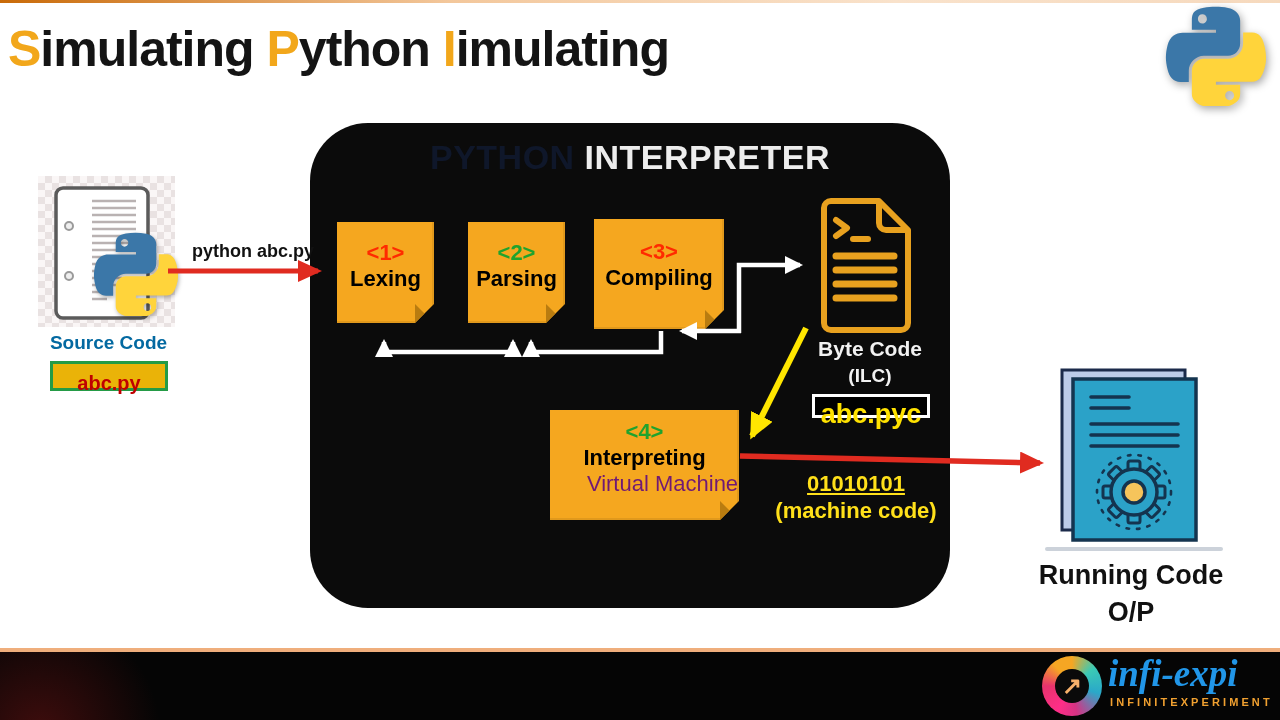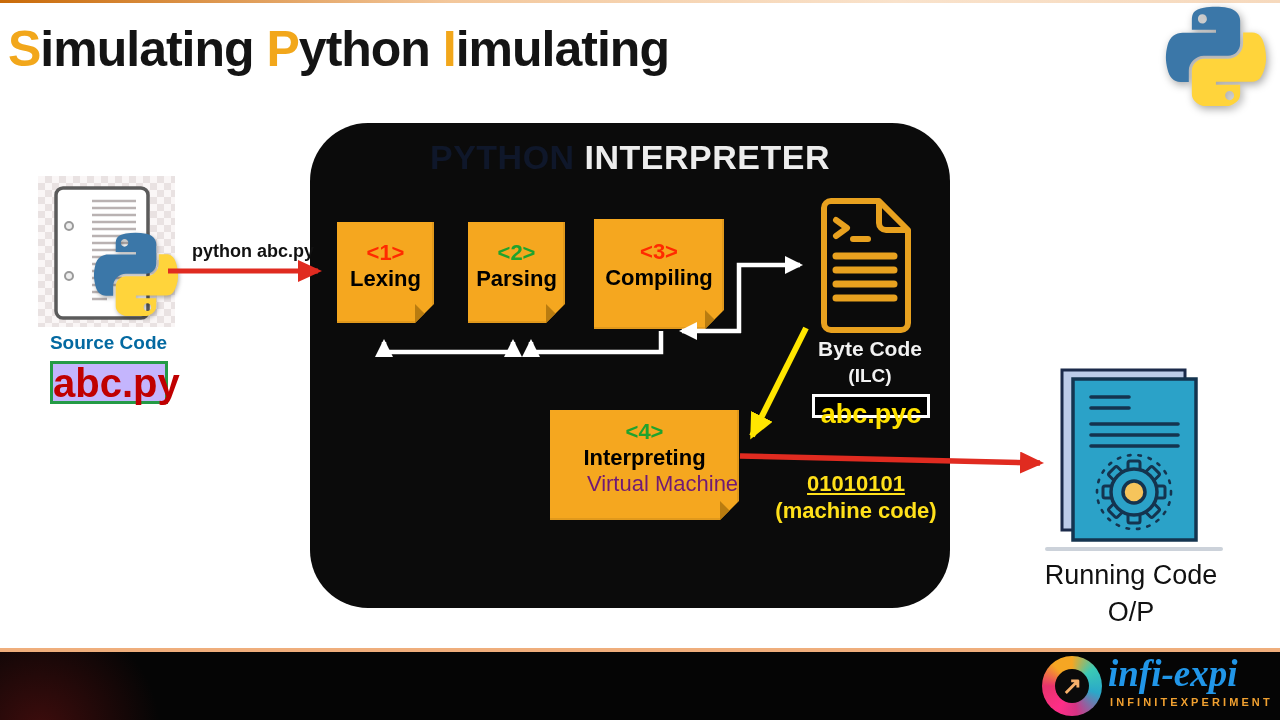--- a/index.html
+++ b/index.html
@@ -59,29 +59,29 @@
 
   
   .src-icon-wrap { left:38px; top:176px; width:137px; height:151px;
       background-color:#faf6f6;
       background-image:linear-gradient(45deg,#e9e2e2 25%,transparent 25%,transparent 75%,#e9e2e2 75%),
                        linear-gradient(45deg,#e9e2e2 25%,transparent 25%,transparent 75%,#e9e2e2 75%);
       background-size:14px 14px; background-position:0 0,7px 7px; }
   .src-doc { position:absolute; left:14px; top:8px; }
   .src-py  { position:absolute; left:56px; top:56px; filter:drop-shadow(1px 2px 2px rgba(0,0,0,.3)); }
   .src-caption { left:30px; top:332px; width:157px; text-align:center; font-size:19px; font-weight:700; color:#0369a1; }
-  .src-file-box { left:50px; top:361px; width:118px; height:43px; border:3px solid #249b46; background:#c4b5fd;
-                  color:#c00000; font-size:40px; font-weight:700; text-align:center; line-height:38px; }
+  .src-file-box { left:50px; top:361px; width:118px; height:30px; border:3px solid #249b46; background:#eab308;
+                  color:#c00000; font-size:20px; font-weight:700; text-align:center; line-height:38px; }
   .cmd-label { left:170px; top:241px; width:166px; text-align:center; font-size:18px; font-weight:700; color:#111; }
 
   
   .out-icon { left:1056px; top:366px; width:152px; height:184px; }
   .out-shadow { left:1045px; top:547px; width:178px; height:4px; background:#ccd2da; border-radius:2px; }
   .out-caption { left:1030px; top:557px; width:202px; text-align:center; font-size:27px;
-                 font-weight:400; color:#111; line-height:37px; }
+                 font-weight:700; color:#111; line-height:37px; }
 
   
   .arrows { left:0; top:0; width:1280px; height:720px; z-index:5; pointer-events:none; }
 
   
   .footer-line { left:0; top:648px; width:1280px; height:4px; background:#efae7c; }
   .footer { left:0; top:652px; width:1280px; height:68px; background:#050505;
             background-image:radial-gradient(circle at 40px 80px, rgba(120,20,20,.5), transparent 120px); }
   .brand-swirl { position:absolute; left:1042px; top:4px; width:60px; height:60px; border-radius:50%;
       background:conic-gradient(from 210deg,#ff2e88,#e8336d 60deg,#f5a623 110deg,#f5a623 150deg,

